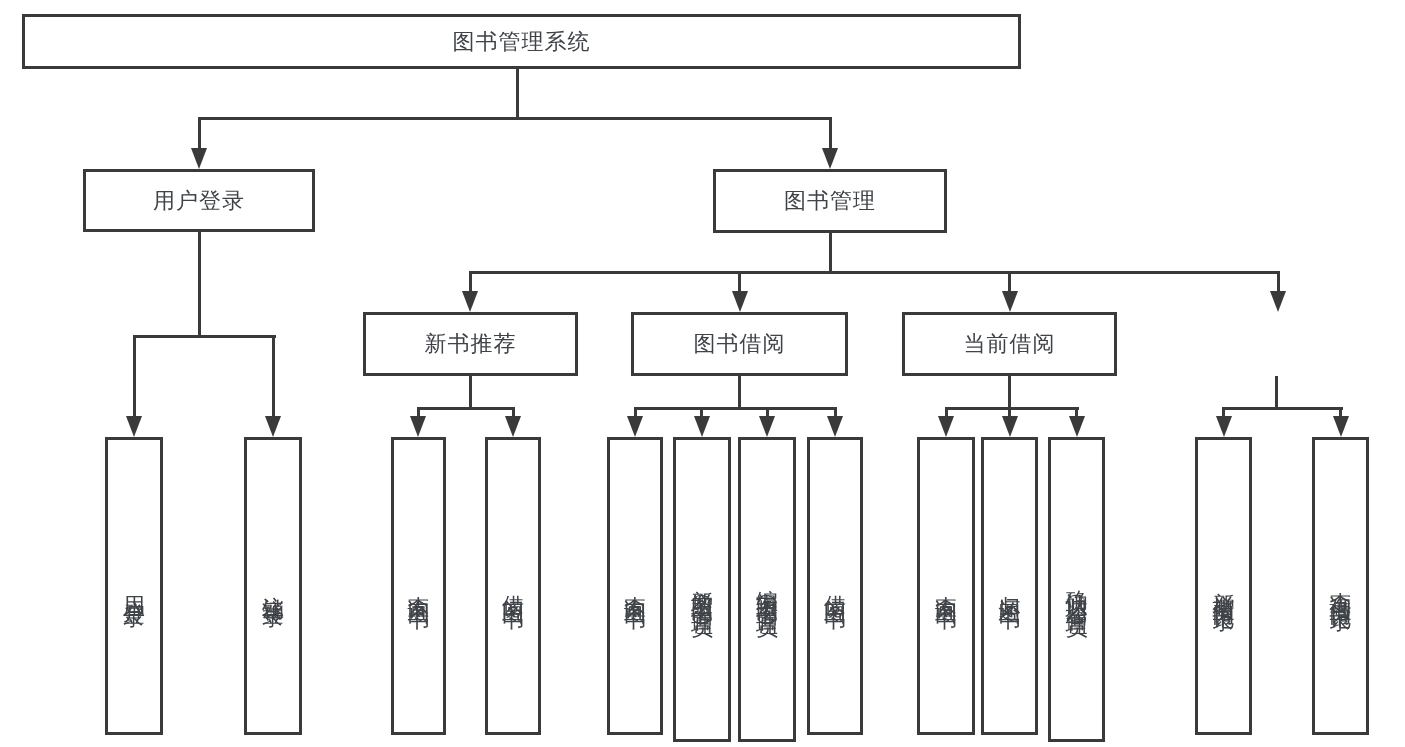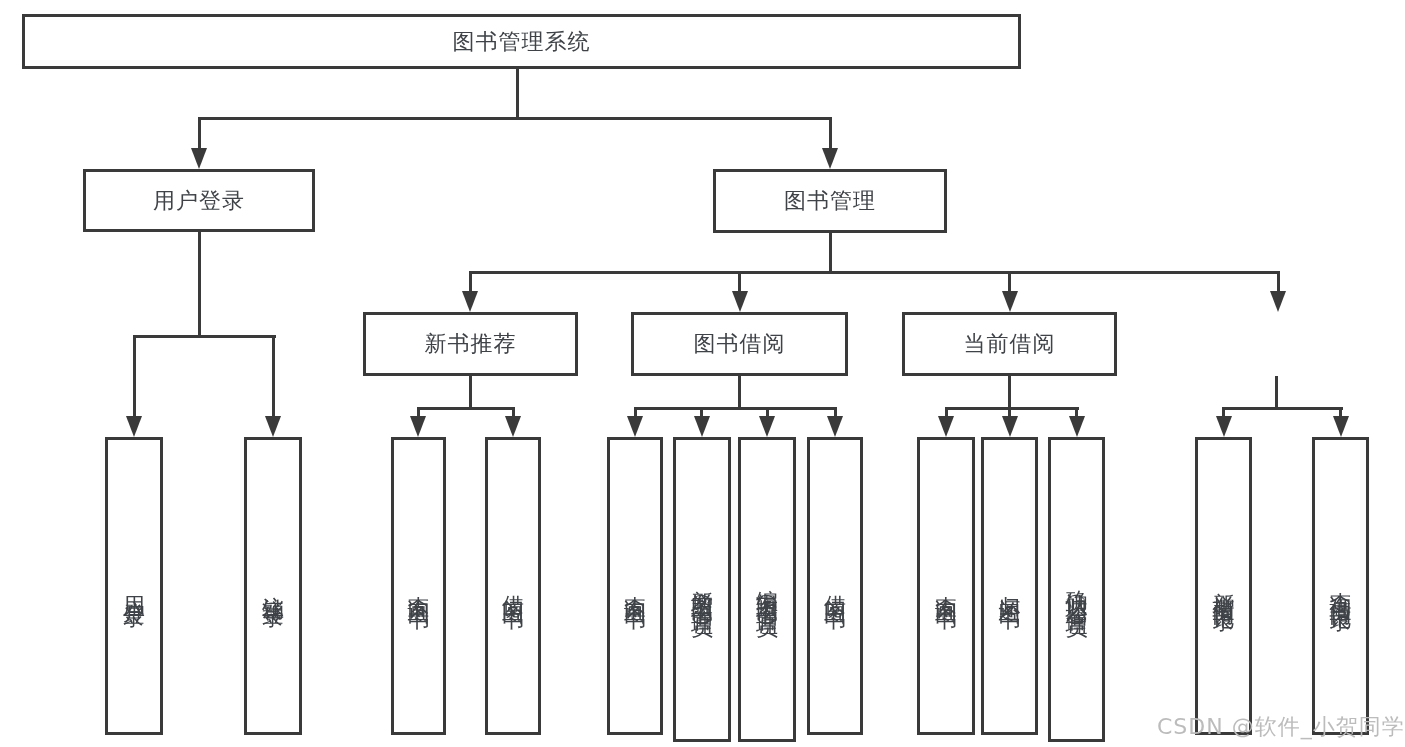--- a/index.html
+++ b/index.html
@@ -170,15 +170,14 @@
     <span class="vtext">确认归还（管理员）</span>
   </div>
 
   <div class="leaf" style="left:1195px;top:437px;width:57px;height:298px;">
     <span class="vtext">新增借阅记录</span>
   </div>
   <div class="leaf" style="left:1312px;top:437px;width:57px;height:298px;">
     <span class="vtext">查询借阅记录</span>
   </div>
 
-  <div class="watermark">CSDN @软件_小贺同学</div>
 
 </div>
 
 </body></html>

